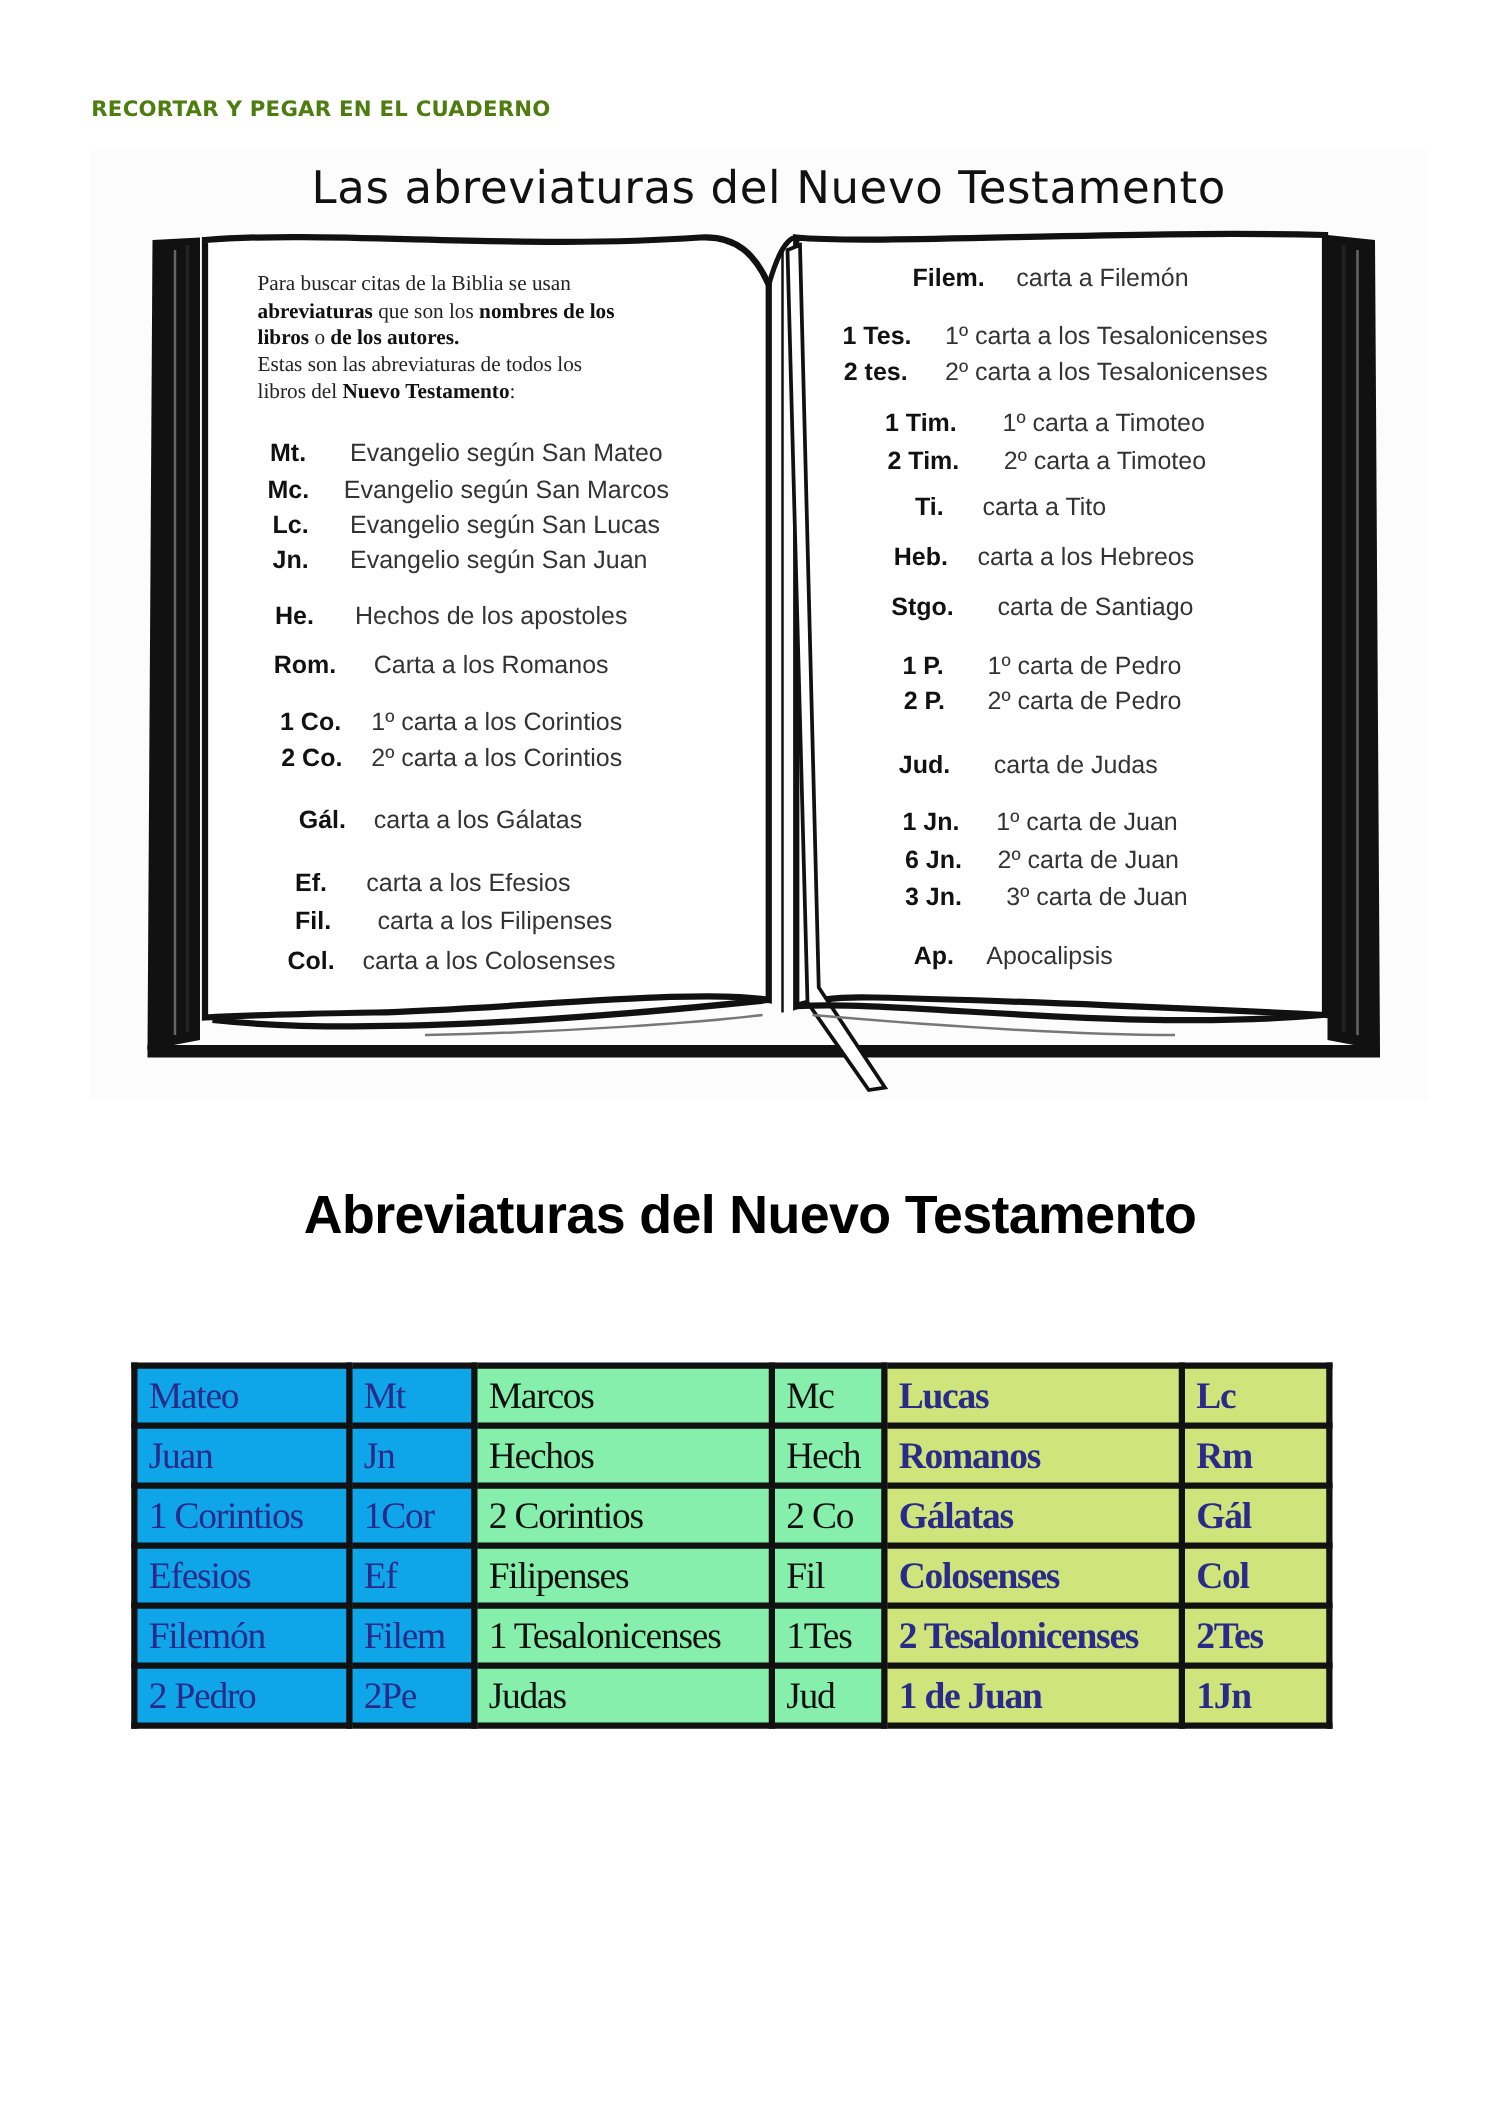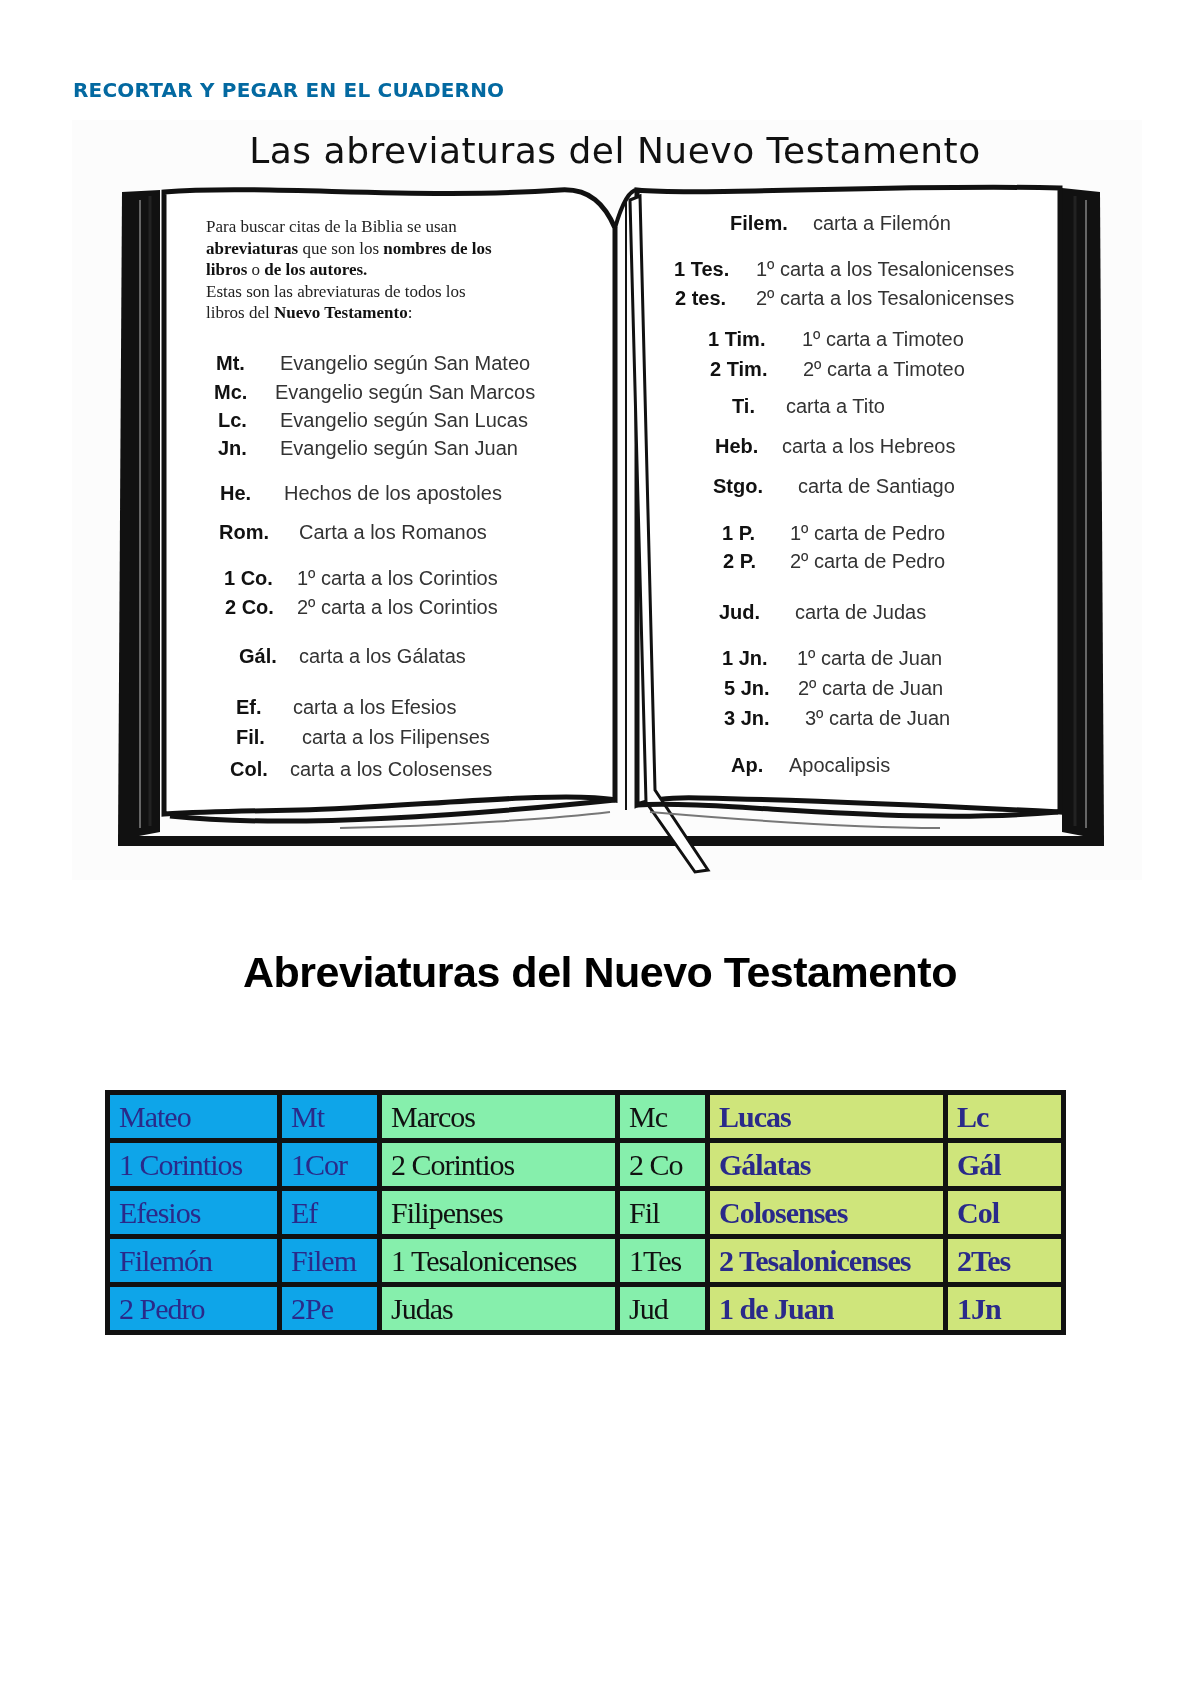--- a/index.html
+++ b/index.html
@@ -1,17 +1,17 @@
 <!DOCTYPE html>
 <html><head>
 <meta charset="utf-8">
 <style>
   html, body { margin: 0; padding: 0; background: #ffffff; }
   body { width: 1200px; height: 1697px; position: relative; overflow: hidden; font-family: "Liberation Sans", sans-serif; }
-  .cut-note { position: absolute; left: 73px; top: 78px; color: #0369a1; font-weight: bold; font-size: 20px; letter-spacing: 0.2px; font-family: "DejaVu Sans", sans-serif; }
+  .cut-note { position: absolute; left: 73px; top: 78px; color: #4d7c0f; font-weight: bold; font-size: 17px; letter-spacing: 0.2px; font-family: "DejaVu Sans", sans-serif; }
 
   
   .book-area { position: absolute; left: 72px; top: 120px; width: 1070px; height: 760px; background: #fcfcfc; }
   .book-title { position: absolute; left: 0; width: 1230px; top: 130px; text-align: center; font-size: 36px; color: #111; font-family: "DejaVu Sans", sans-serif; font-weight: normal; letter-spacing: 0.5px; }
   .book-svg { position: absolute; left: 0; top: 0; }
 
   .page-text { position: absolute; color: #222; font-family: Liberation Serif, serif; }
   .intro { left: 206px; top: 216px; width: 370px; font-size: 17px; line-height: 21.5px; }
   .intro b { color: #111; }
 
@@ -165,21 +165,21 @@
   </div>
 <div class="entry" style="left:719px;top:601px;">
     <span class="abbr" style="left:0">Jud.</span>
     <span class="desc" style="left:76px">carta de Judas</span>
   </div>
 <div class="entry" style="left:722px;top:647px;">
     <span class="abbr" style="left:0">1 Jn.</span>
     <span class="desc" style="left:75px">1º carta de Juan</span>
   </div>
 <div class="entry" style="left:724px;top:677px;">
-    <span class="abbr" style="left:0">5 Jn.</span>
+    <span class="abbr" style="left:0">6 Jn.</span>
     <span class="desc" style="left:74px">2º carta de Juan</span>
   </div>
 <div class="entry" style="left:724px;top:707px;">
     <span class="abbr" style="left:0">3 Jn.</span>
     <span class="desc" style="left:81px">3º carta de Juan</span>
   </div>
 <div class="entry" style="left:731px;top:754px;">
     <span class="abbr" style="left:0">Ap.</span>
     <span class="desc" style="left:58px">Apocalipsis</span>
   </div>
@@ -198,20 +198,28 @@
   <tbody>
       <tr>
     <td class="c-yellow">Mateo</td>
     <td class="c-yellow">Mt</td>
     <td class="c-orange">Marcos</td>
     <td class="c-orange">Mc</td>
     <td class="c-green">Lucas</td>
     <td class="c-green">Lc</td>
   </tr>
   <tr>
+    <td class="c-yellow">Juan</td>
+    <td class="c-yellow">Jn</td>
+    <td class="c-orange">Hechos</td>
+    <td class="c-orange">Hech</td>
+    <td class="c-green">Romanos</td>
+    <td class="c-green">Rm</td>
+  </tr>
+  <tr>
     <td class="c-yellow">1 Corintios</td>
     <td class="c-yellow">1Cor</td>
     <td class="c-orange">2 Corintios</td>
     <td class="c-orange">2 Co</td>
     <td class="c-green">Gálatas</td>
     <td class="c-green">Gál</td>
   </tr>
   <tr>
     <td class="c-yellow">Efesios</td>
     <td class="c-yellow">Ef</td>

